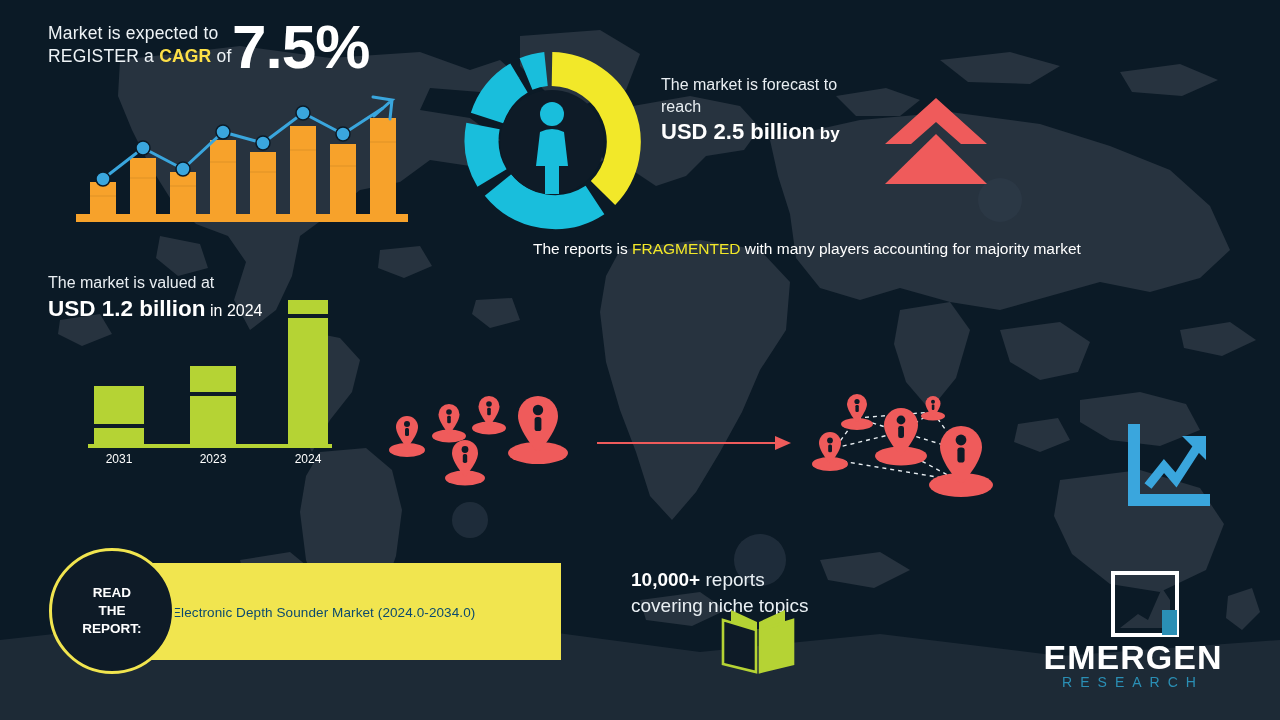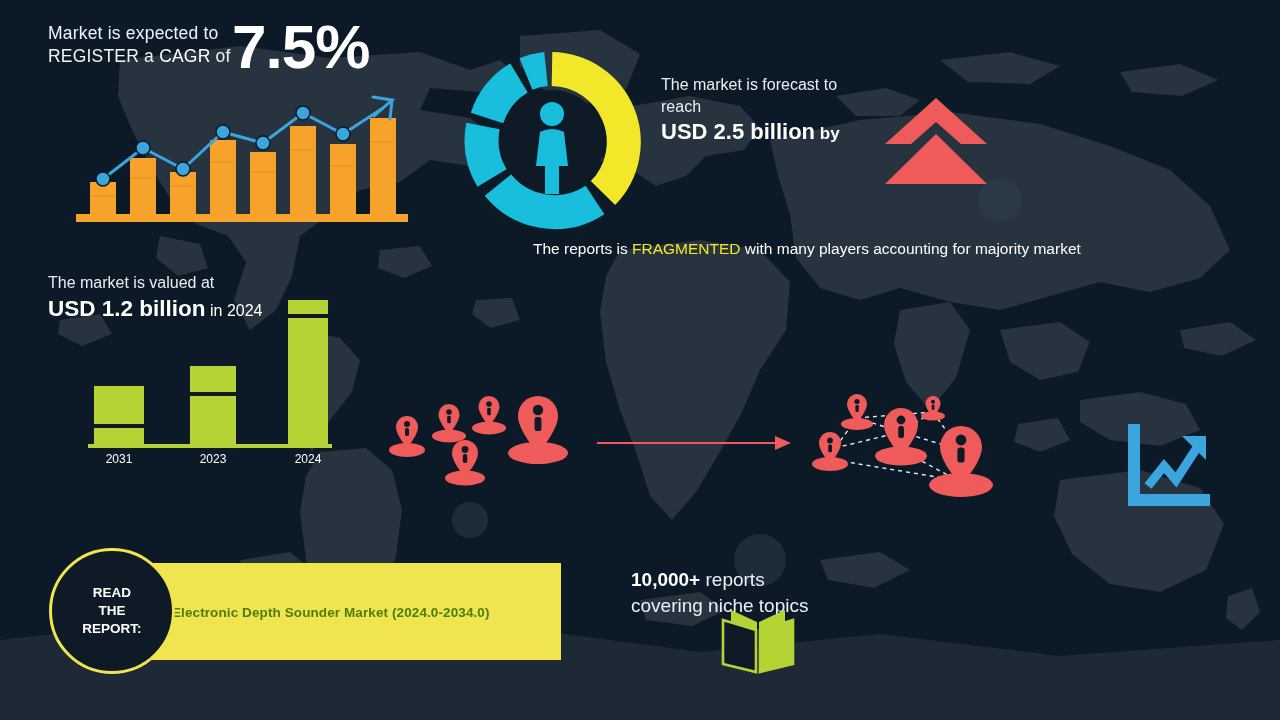--- a/index.html
+++ b/index.html
@@ -8,21 +8,21 @@
     font-family:"Liberation Sans","DejaVu Sans",sans-serif;
     color:#ffffff;
   }
   #stage{position:absolute;left:0;top:0;width:1280px;height:720px;background:#0b1a26;overflow:hidden;}
   .abs{position:absolute;}
   #worldmap{position:absolute;left:0;top:0;width:1280px;height:720px;}
 
   
   .cagr-block{left:48px;top:22px;width:420px;}
   .cagr-line{font-size:17.5px;line-height:23px;color:#eef3f6;letter-spacing:.2px;}
-  .cagr-line b{font-weight:normal;color:#ffffff;}
+  .cagr-line b{font-weight:bold;color:#fde047;}
   .cagr-big{position:absolute;left:232px;top:16px;font-size:62px;line-height:62px;font-weight:bold;color:#ffffff;letter-spacing:-1px;}
 
   .forecast-block{left:661px;top:74px;width:240px;}
   .t-norm{font-size:16px;line-height:22px;color:#e9eef2;}
   .t-big{font-size:22px;line-height:28px;font-weight:bold;color:#ffffff;}
   .t-big .small{font-size:17px;}
 
   .frag-block{left:533px;top:236px;width:680px;}
   .frag-block .l{font-size:15.5px;line-height:25px;color:#ffffff;}
   .frag-block .hl{color:#f2e829;}
@@ -33,21 +33,21 @@
   .valued-big .small{font-size:16px;font-weight:normal;}
 
   .reports-block{left:631px;top:547px;width:260px;margin-top:20px;}
   .reports-l1{font-size:19px;line-height:26px;color:#eaf0f4;}
   .reports-l1 b{font-weight:bold;color:#ffffff;}
   .reports-l2{font-size:19px;line-height:26px;color:#eaf0f4;}
 
   
   .rtr-bar{left:150px;top:563px;width:411px;height:97px;background:#f1e54f;}
   .rtr-bar-text{position:absolute;left:22px;top:50%;transform:translateY(-50%);
-      color:#4d7c0f;font-size:13.5px;font-weight:bold;letter-spacing:.1px;}
+      color:#0c4a6e;font-size:13.5px;font-weight:normal;letter-spacing:.1px;}
   .rtr-circle{left:49px;top:548px;width:120px;height:120px;border-radius:50%;
       background:#0e1b27;border:3px solid #f1e54f;display:flex;align-items:center;justify-content:center;}
   .rtr-circle span{color:#ffffff;font-size:13.5px;font-weight:bold;line-height:18px;text-align:center;}
 
   
   .logo{left:1018px;top:570px;width:230px;height:130px;}
   .logo-word{position:absolute;left:0;top:68px;width:230px;text-align:center;
      font-size:34px;font-weight:bold;letter-spacing:1px;color:#ffffff;}
   .logo-sub{position:absolute;left:0;top:104px;width:230px;text-align:center;
      font-size:14px;letter-spacing:8px;color:#2a8fb5;}
@@ -327,14 +327,23 @@
     <div class="reports-l2">covering niche topics</div>
   </div>
 
   <svg class="abs" style="left:717px;top:608px;" width="82" height="66" viewBox="0 0 82 66">
     <path d="M14,2 L40,14 L40,24 L14,14 Z" fill="#b5d334"></path>
     <path d="M68,2 L42,14 L42,24 L68,14 Z" fill="#b5d334"></path>
     <path d="M6,12 L39,22 L39,64 L6,56 Z" fill="#0e1b27" stroke="#b5d334" stroke-width="2.6"></path>
     <path d="M76,12 L43,22 L43,64 L76,56 Z" fill="#b5d334" stroke="#b5d334" stroke-width="2.6"></path>
   </svg>
 
+  <div class="abs logo">
+    <svg style="position:absolute;left:92px;top:0;" width="70" height="68" viewBox="0 0 70 68">
+      <rect x="3" y="3" width="64" height="62" fill="none" stroke="#ffffff" stroke-width="4"></rect>
+      <path d="M10,58 L28,44 L38,50 L52,18 L60,30 L60,58 Z" fill="#27333f"></path>
+      <rect x="52" y="40" width="15" height="25" fill="#2a8fb5"></rect>
+    </svg>
+    <div class="logo-word">EMERGEN</div>
+    <div class="logo-sub">RESEARCH</div>
+  </div>
 
 </div>
 
 </body></html>

